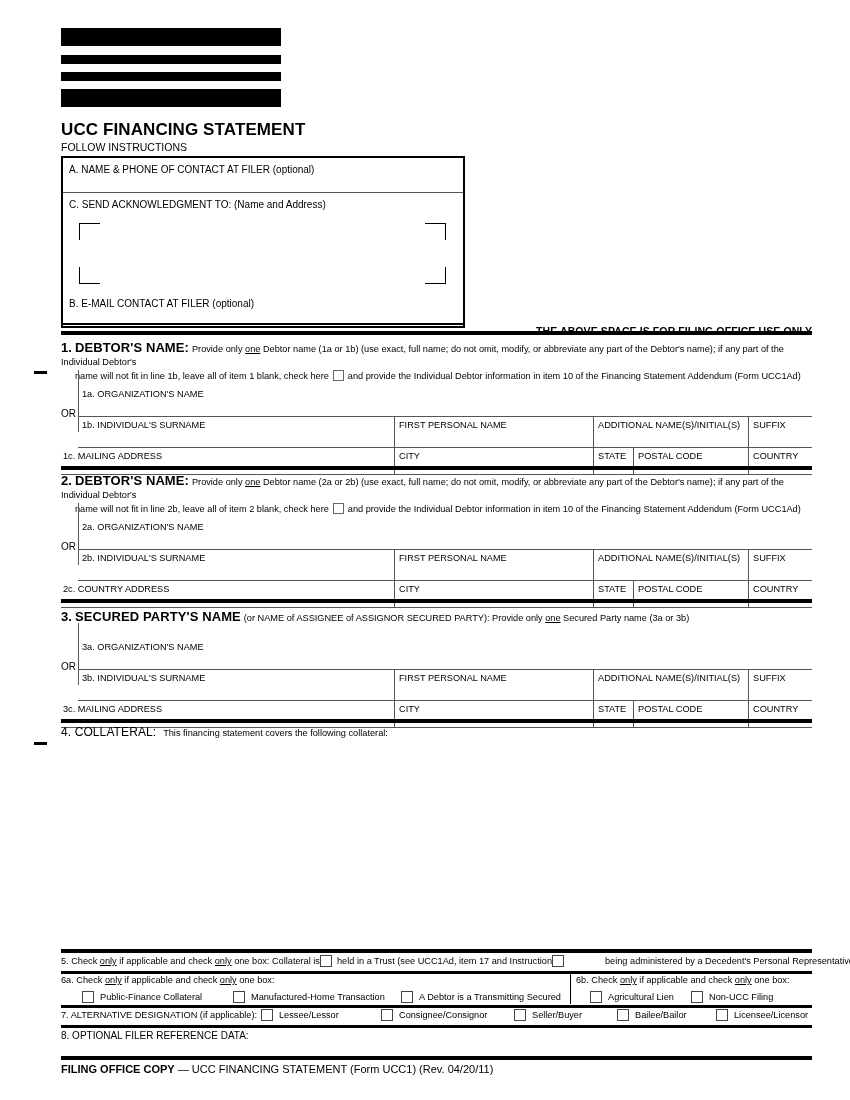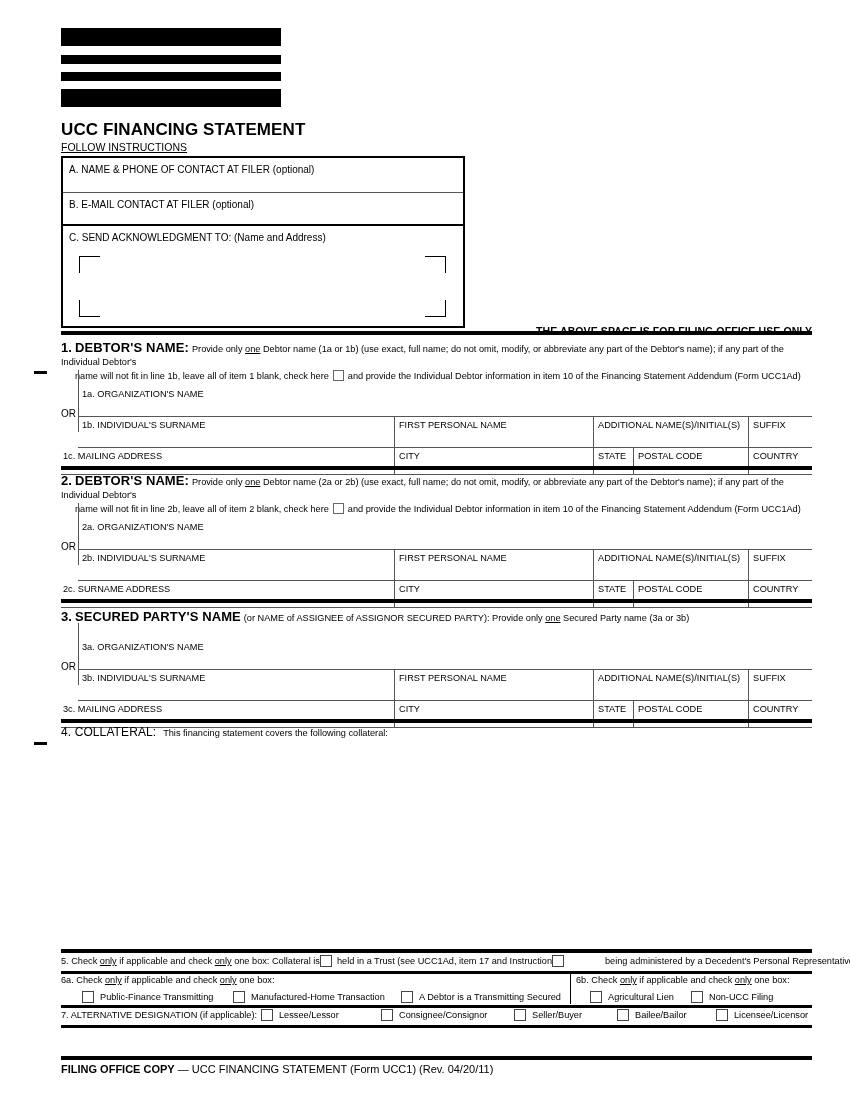--- a/index.html
+++ b/index.html
@@ -40,21 +40,20 @@
     position: absolute;
     left: 49px; top: 120px;
     font-size: 17px;
     font-weight: bold;
     letter-spacing: 0.1px;
   }
   .follow-instructions {
     position: absolute;
     left: 49px; top: 141px;
     font-size: 10.5px;
-    text-decoration: underline;
   }
 
   
   .contact-box {
     position: absolute;
     left: 49px; top: 156px;
     width: 404px; height: 172px;
     border: 2.5px solid #000;
     box-sizing: border-box;
   }
@@ -239,29 +238,29 @@
   <div class="redaction r3"></div>
   <div class="redaction r4"></div>
 
   <div class="form-title">UCC FINANCING STATEMENT</div>
   <div class="follow-instructions">FOLLOW INSTRUCTIONS</div>
 
   <div class="contact-box">
     <div class="contact-row a">
       <span class="contact-label">A. NAME &amp; PHONE OF CONTACT AT FILER (optional)</span>
     </div>
-    <div class="contact-row b">
-      <span class="contact-label">B. E-MAIL CONTACT AT FILER (optional)</span>
-    </div>
     <div class="contact-row c">
       <span class="contact-label">C. SEND ACKNOWLEDGMENT TO:   (Name and Address)</span>
       <span class="bracket tl"></span>
       <span class="bracket tr"></span>
       <span class="bracket bl"></span>
       <span class="bracket br"></span>
+    </div>
+    <div class="contact-row b">
+      <span class="contact-label">B. E-MAIL CONTACT AT FILER (optional)</span>
     </div>
   </div>
 
   <div class="filing-office-note">THE ABOVE SPACE IS FOR FILING OFFICE USE ONLY</div>
 
   <div class="rule thick" style="top:331px;"></div>
 
   <div class="tick" style="left:22px; top:371px;"></div>
   <div class="tick" style="left:22px; top:742px;"></div>
 
@@ -332,21 +331,21 @@
     <div class="cell row-b-2">
       <span class="cl">FIRST PERSONAL NAME</span>
     </div>
     <div class="cell row-b-3">
       <span class="cl">ADDITIONAL NAME(S)/INITIAL(S)</span>
     </div>
     <div class="cell row-b-4">
       <span class="cl">SUFFIX</span>
     </div>
     <div class="cell row-c-1">
-      <span class="cl">2c. SURNAME ADDRESS</span>
+      <span class="cl">2c. COUNTRY ADDRESS</span>
     </div>
     <div class="cell row-c-2">
       <span class="cl">CITY</span>
     </div>
     <div class="cell row-c-3">
       <span class="cl">STATE</span>
     </div>
     <div class="cell row-c-4">
       <span class="cl">POSTAL CODE</span>
     </div>
@@ -419,21 +418,21 @@
   </div>
 
   <div class="rule medium" style="top:971px;"></div>
 
   <div class="chk-row" style="top:974px; height:30px;">
     <span class="chk-label" style="left:0px; top:1px;">
       <span>6a. Check </span><u>only</u><span> if applicable and check </span><u>only</u><span> one box:</span>
     </span>
 
     <span class="chk" style="left:21px; top:17px;"></span>
-    <span class="chk-label" style="left:39px; top:18px;">Public-Finance Transmitting</span>
+    <span class="chk-label" style="left:39px; top:18px;">Public-Finance Collateral</span>
     <span class="chk" style="left:172px; top:17px;"></span>
     <span class="chk-label" style="left:190px; top:18px;">Manufactured-Home Transaction</span>
     <span class="chk" style="left:340px; top:17px;"></span>
     <span class="chk-label" style="left:358px; top:18px;">A Debtor is a Transmitting Secured</span>
 
     <span class="divider-v" style="left:509px; top:-3px; height:33px;"></span>
 
     <span class="chk-label" style="left:515px; top:1px;">
       <span>6b. Check </span><u>only</u><span> if applicable and check </span><u>only</u><span> one box:</span>
     </span>
@@ -454,20 +453,23 @@
     <span class="chk" style="left:453px; top:1px;"></span>
     <span class="chk-label" style="left:471px; top:2px;">Seller/Buyer</span>
     <span class="chk" style="left:556px; top:1px;"></span>
     <span class="chk-label" style="left:574px; top:2px;">Bailee/Bailor</span>
     <span class="chk" style="left:655px; top:1px;"></span>
     <span class="chk-label" style="left:673px; top:2px;">Licensee/Licensor</span>
   </div>
 
   <div class="rule medium" style="top:1025px;"></div>
 
+  <div class="chk-row" style="top:1029px; height:26px;">
+    <span class="chk-label" style="left:0px; top:1px; font-size:10px;">8. OPTIONAL FILER REFERENCE DATA:</span>
+  </div>
   <div style="position:absolute; left:49px; top:1042px; width:751px; height:14px;"></div>
 
   <div class="rule thick" style="top:1056px;"></div>
 
   <div class="footer">
     <b>FILING OFFICE COPY</b><span> — UCC FINANCING STATEMENT (Form UCC1) (Rev. 04/20/11)</span>
   </div>
 
 </div>
 

